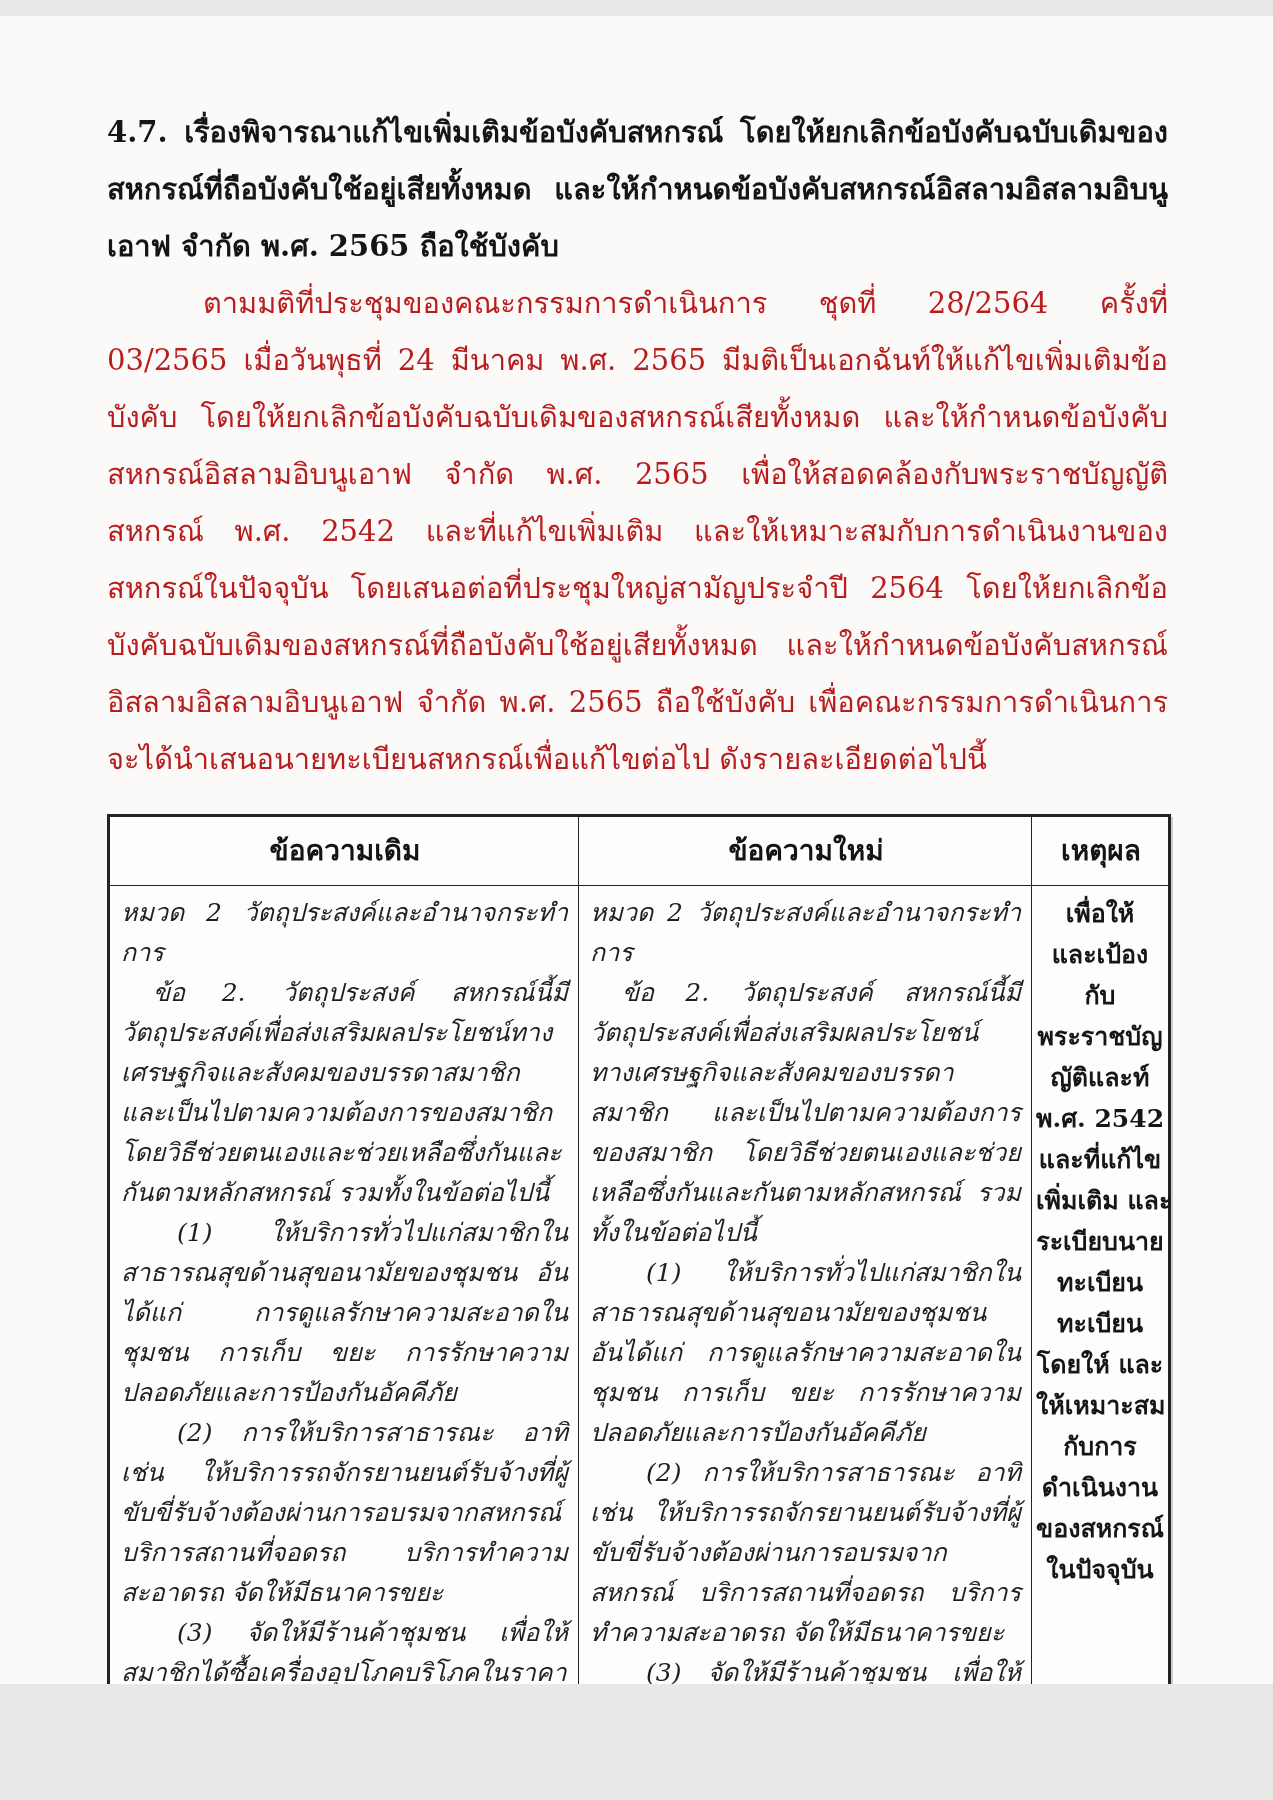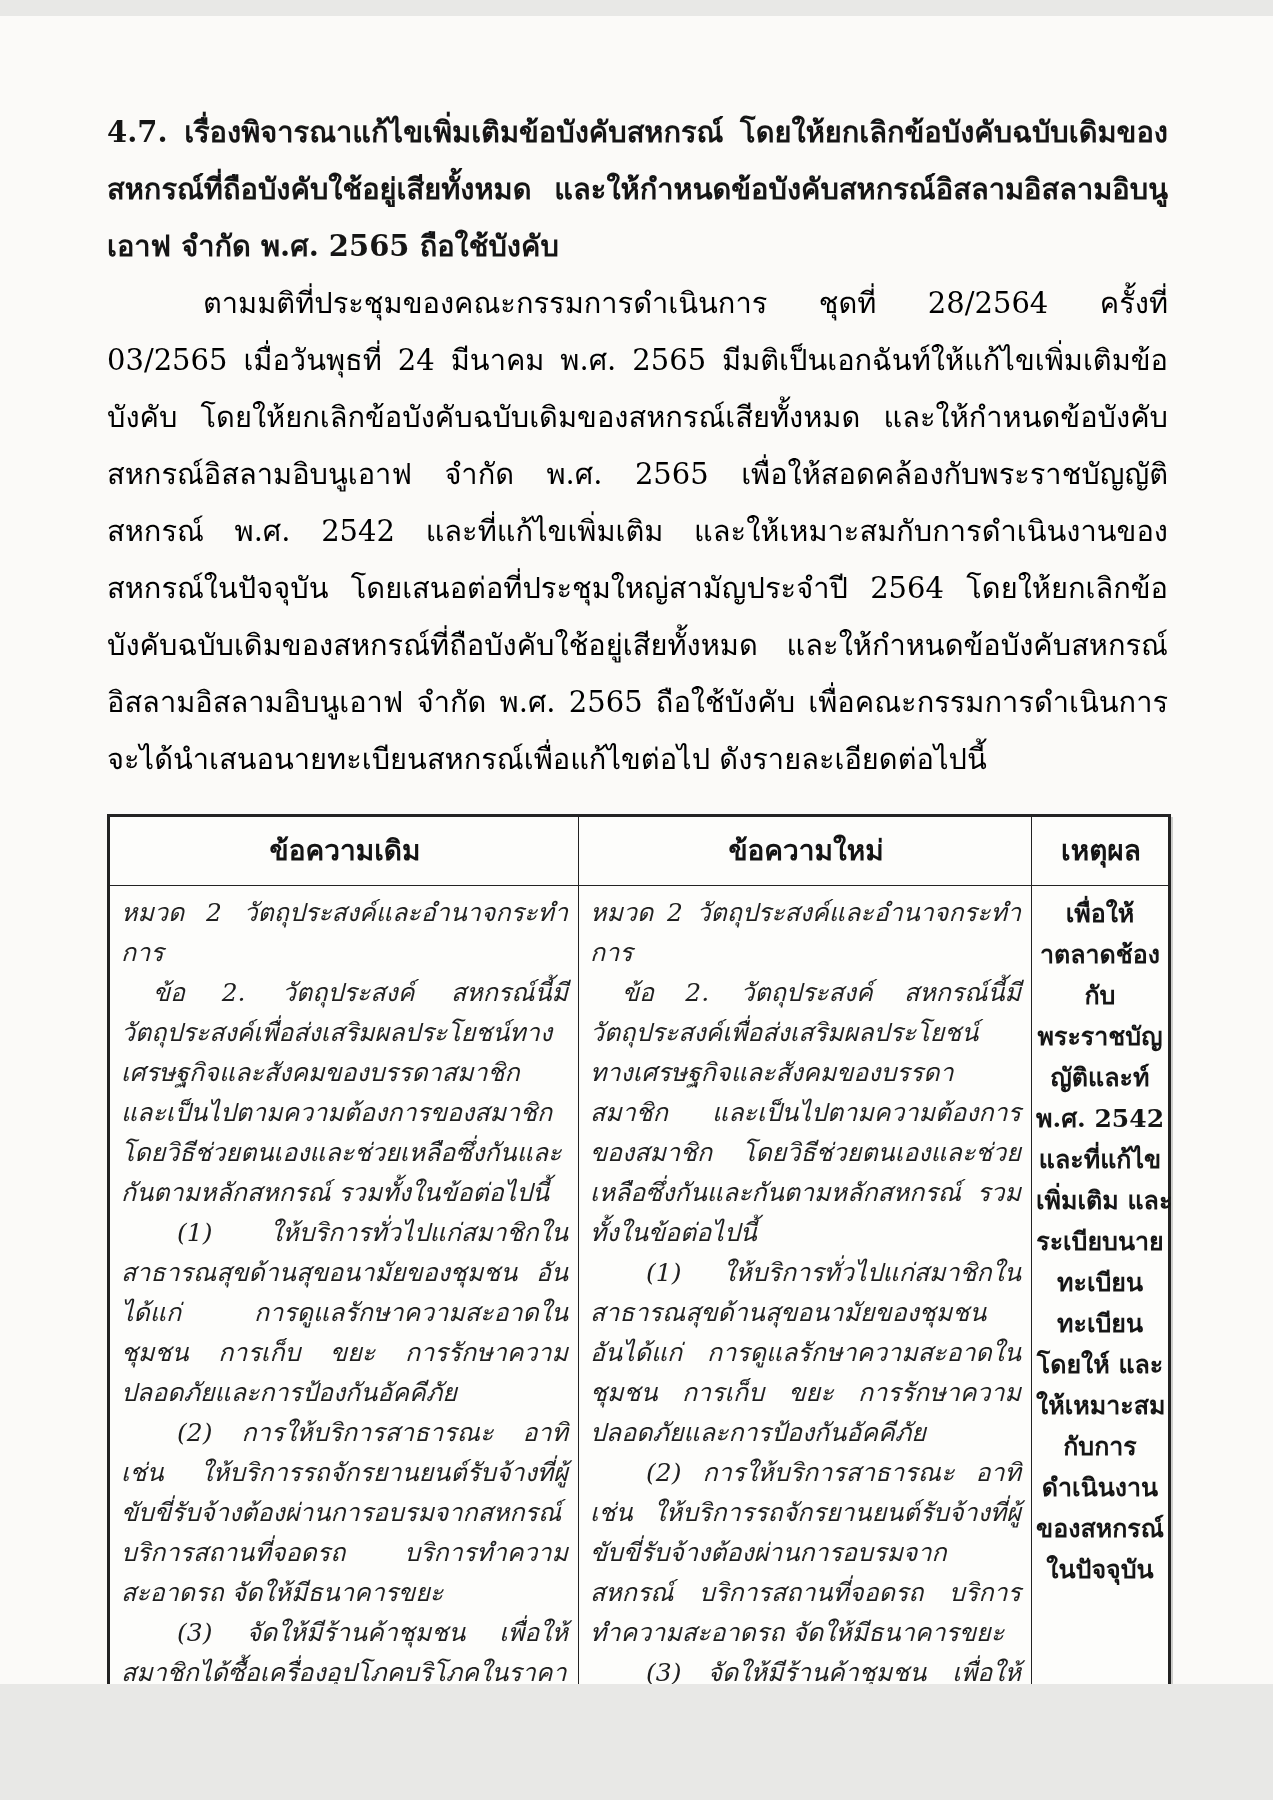--- a/index.html
+++ b/index.html
@@ -25,21 +25,21 @@
     font-size: 29px;
     line-height: 57px;
     text-align: justify;
     color: #151515;
   }
   .doc-paragraph {
     font-size: 29px;
     line-height: 57px;
     text-align: justify;
     text-indent: 96px;
-    color: #000000;
+    color: #b91c1c;
   }
   table.compare-table {
     margin-top: 26px;
     width: 1061px;
     border-collapse: collapse;
     table-layout: fixed;
     background: #fdfdfb;
     border: 3px solid #232323;
     border-bottom-width: 4px;
     box-shadow: 2px 3px 0 rgba(120,120,120,.35);
@@ -141,21 +141,21 @@
           <td>
               <p class="cell-para">หมวด  2 วัตถุประสงค์และอำนาจกระทำการ</p>
               <p class="cell-para ind1">ข้อ 2. วัตถุประสงค์ สหกรณ์นี้มีวัตถุประสงค์เพื่อส่งเสริมผลประโยชน์ทางเศรษฐกิจและสังคมของบรรดาสมาชิก และเป็นไปตามความต้องการของสมาชิก โดยวิธีช่วยตนเองและช่วยเหลือซึ่งกันและกันตามหลักสหกรณ์  รวมทั้งในข้อต่อไปนี้</p>
               <p class="cell-para ind2">(1) ให้บริการทั่วไปแก่สมาชิกในสาธารณสุขด้านสุขอนามัยของชุมชน อันได้แก่ การดูแลรักษาความสะอาดในชุมชน การเก็บ  ขยะ การรักษาความปลอดภัยและการป้องกันอัคคีภัย</p>
               <p class="cell-para ind2">(2) การให้บริการสาธารณะ อาทิเช่น ให้บริการรถจักรยานยนต์รับจ้างที่ผู้ขับขี่รับจ้างต้องผ่านการอบรมจากสหกรณ์  บริการสถานที่จอดรถ บริการทำความสะอาดรถ จัดให้มีธนาคารขยะ</p>
               <p class="cell-para ind2">(3) จัดให้มีร้านค้าชุมชน เพื่อให้สมาชิกได้ซื้อเครื่องอุปโภคบริโภคในราคายุติธรรม</p>
               <p class="cell-para ind2">(4) ให้บริการร้านค้าตลาดชุมชน ตลาดนัด ตลาดกลางแก่สมาชิกที่ประสงค์จะค้าขาย</p>
             </td>
           <td class="reason-cell">
               <div class="reason-line">เพื่อให้</div>
-              <div class="reason-line">าตลาดช้อง</div>
+              <div class="reason-line">และเป้อง</div>
               <div class="reason-line">กับ</div>
               <div class="reason-line">พระราชบัญ</div>
               <div class="reason-line">ญัติและท์</div>
               <div class="reason-line">พ.ศ. 2542</div>
               <div class="reason-line">และที่แก้ไข</div>
               <div class="reason-line">เพิ่มเติม และ</div>
               <div class="reason-line">ระเบียบนาย</div>
               <div class="reason-line">ทะเบียน</div>
               <div class="reason-line">ทะเบียน</div>
               <div class="reason-line">โดยให์ และ</div>

